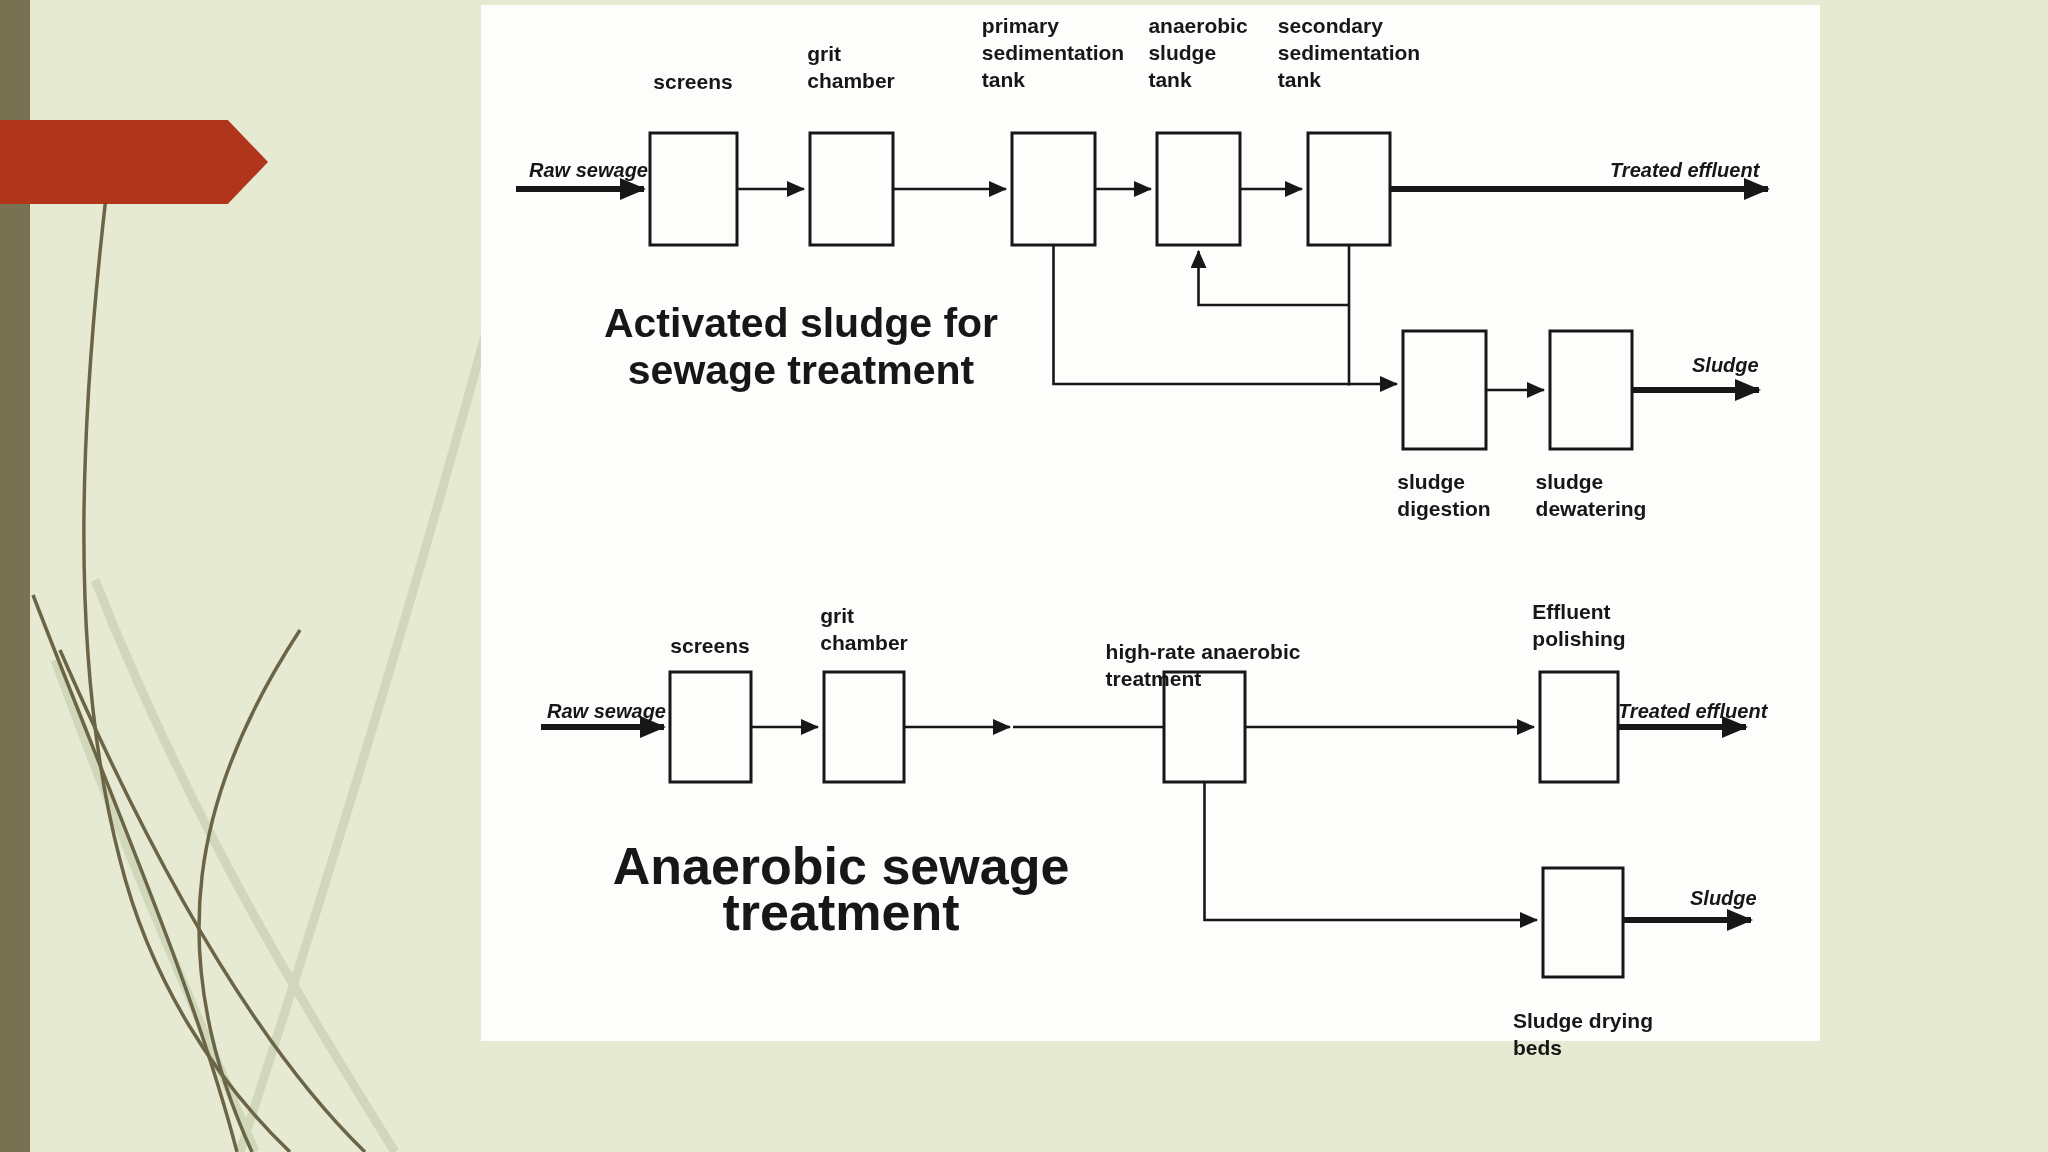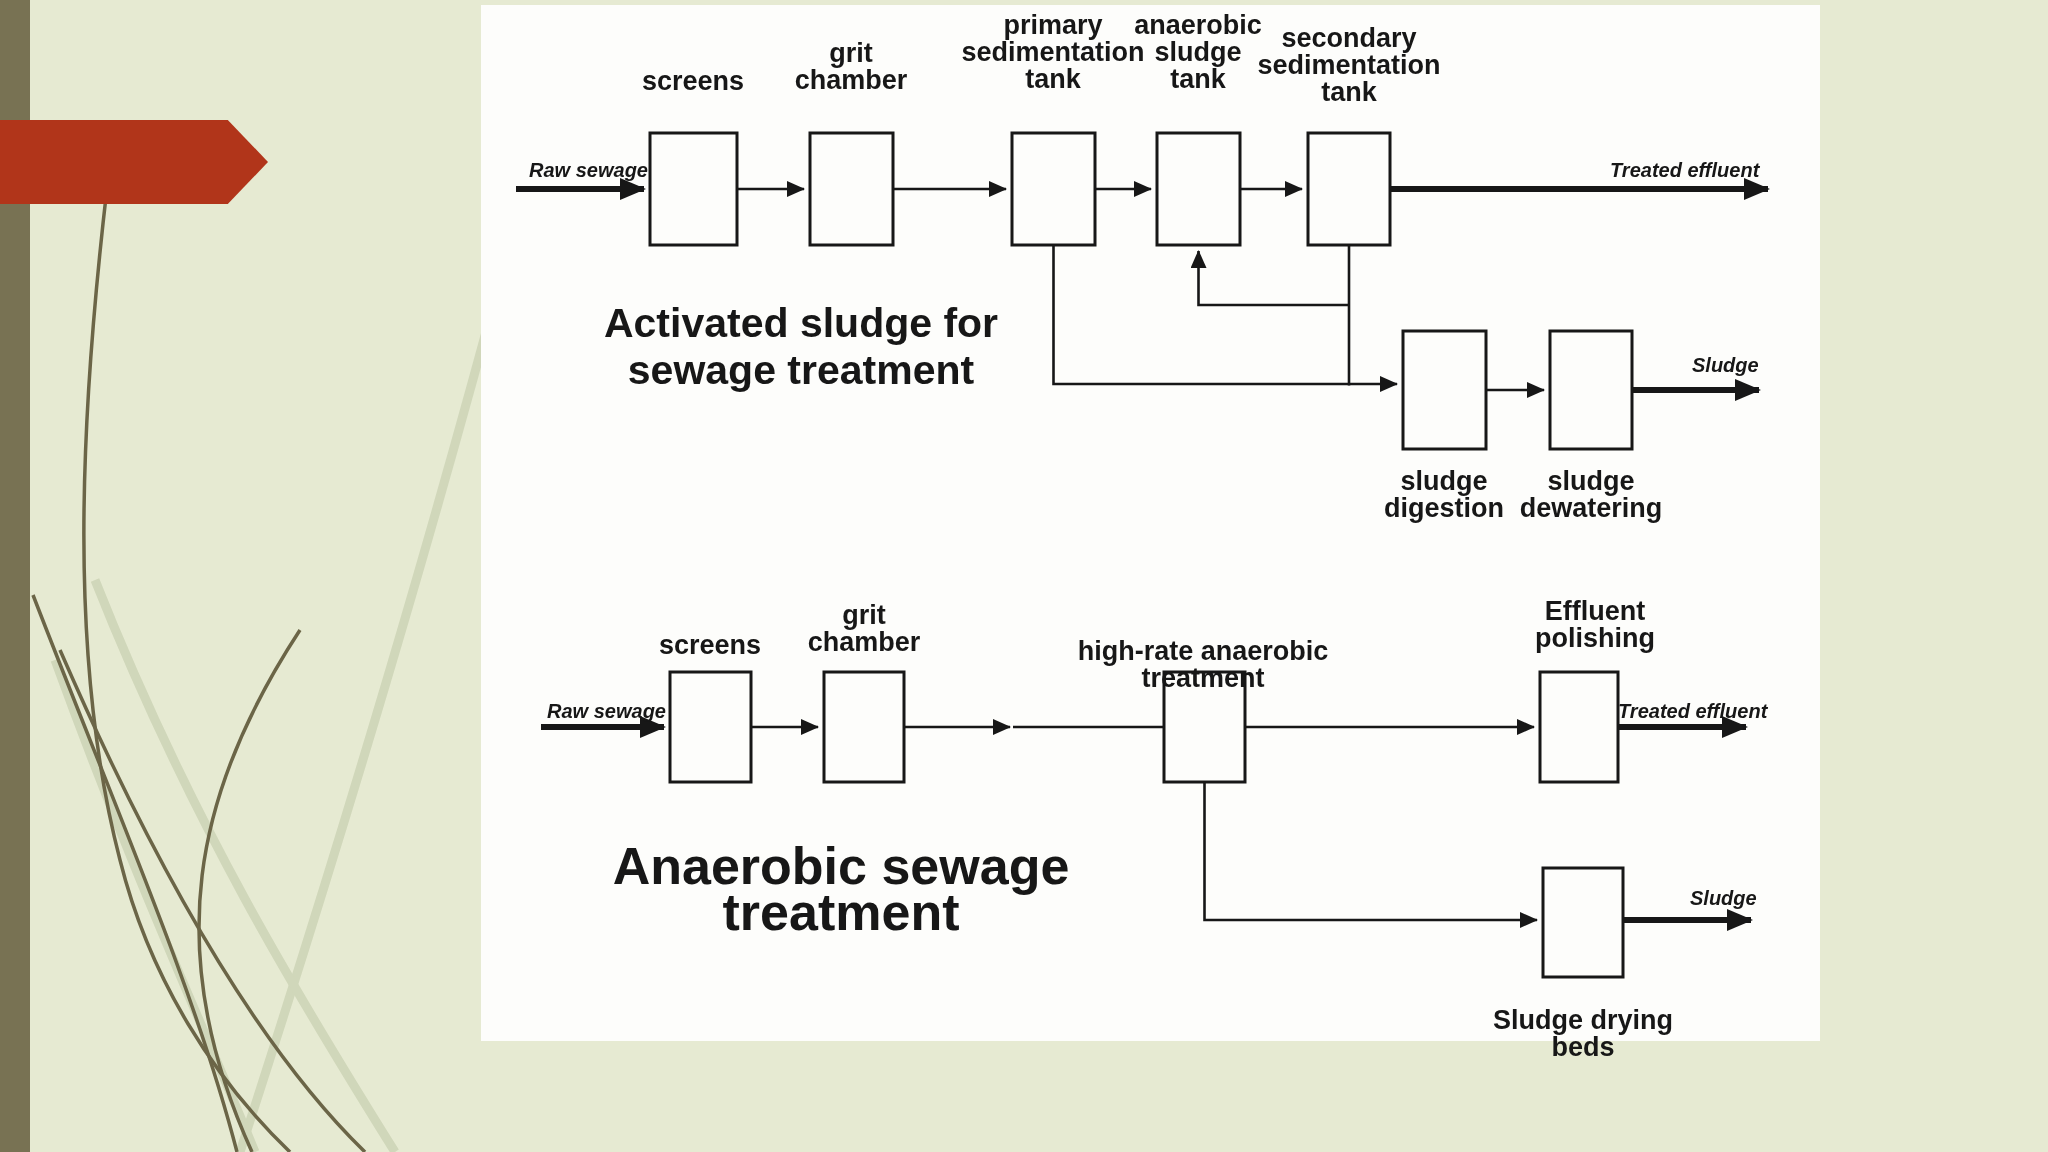--- a/index.html
+++ b/index.html
@@ -12,22 +12,22 @@
          font-family:"Liberation Sans","DejaVu Sans",sans-serif;color:var(--ink);}
   .decor-svg{position:absolute;left:0;top:0;width:2048px;height:1152px;}
   .stripe{position:absolute;left:0;top:0;width:30px;height:1152px;background:var(--stripe-olive);}
   .red-arrow{position:absolute;left:0;top:120px;width:268px;height:84px;background:var(--accent-red);
              clip-path:polygon(0 0,85% 0,100% 50%,85% 100%,0 100%);}
   .panel{position:absolute;left:481px;top:5px;width:1339px;height:1036px;background:var(--panel-bg);}
   .diagram-svg{position:absolute;left:0;top:0;width:2048px;height:1152px;}
   .diagram-svg rect{fill:var(--panel-bg);stroke:var(--ink);stroke-width:3;}
   .flow{stroke:var(--ink);stroke-width:2.6;fill:none;}
   .flow-thick{stroke:var(--ink);stroke-width:6;fill:none;}
-  .lbl{position:absolute;transform:translateX(-50%);text-align:center;
-       font-weight:bold;font-size:27px;line-height:27px;white-space:pre-line;}
+  .lbl{position:absolute;transform:translateX(-50%);
+       font-weight:bold;font-size:21px;line-height:27px;white-space:pre-line;}
   .io{position:absolute;font-weight:bold;font-style:italic;font-size:20px;line-height:28px;white-space:nowrap;}
   .sec-title{position:absolute;transform:translateX(-50%);text-align:center;
        font-weight:bold;font-size:41px;line-height:47px;white-space:pre-line;margin-left:19px;}
   .caption{position:absolute;left:451px;top:1066px;width:1404px;text-align:center;
        font-family:"Liberation Serif","DejaVu Serif",serif;font-size:32px;color:#141414;}
 </style>
 </head>
 <body>
 
 <div class="slide">
@@ -98,41 +98,41 @@
 
   <div class="lbl" style="left:693px;top:68px;">screens</div>
   <div class="lbl" style="left:851px;top:40px;">grit
 chamber</div>
   <div class="lbl" style="left:1053px;top:12px;">primary
 sedimentation
 tank</div>
   <div class="lbl" style="left:1198px;top:12px;">anaerobic
 sludge
 tank</div>
-  <div class="lbl" style="left:1349px;top:12px;margin-top:13px;">secondary
+  <div class="lbl" style="left:1349px;top:12px;">secondary
 sedimentation
 tank</div>
   <div class="lbl" style="left:1444px;top:468px;">sludge
 digestion</div>
   <div class="lbl" style="left:1591px;top:468px;">sludge
 dewatering</div>
 
   <div class="io" style="right:1400px;top:156px;">Raw sewage</div>
   <div class="io" style="left:1610px;top:156px;">Treated effluent</div>
   <div class="io" style="left:1692px;top:351px;">Sludge</div>
 
   <div class="sec-title" style="left:782px;top:300px;">Activated sludge for
 sewage treatment</div>
 
   <div class="lbl" style="left:710px;top:632px;">screens</div>
   <div class="lbl" style="left:864px;top:602px;">grit
 chamber</div>
   <div class="lbl" style="left:1203px;top:638px;">high-rate anaerobic
 treatment</div>
-  <div class="lbl" style="left:1579px;top:598px;margin-left:16px;">Effluent
+  <div class="lbl" style="left:1579px;top:598px;">Effluent
 polishing</div>
   <div class="lbl" style="left:1583px;top:988px;margin-top:19px;">Sludge drying
 beds</div>
 
   <div class="io" style="right:1382px;top:697px;">Raw sewage</div>
   <div class="io" style="left:1618px;top:697px;">Treated effluent</div>
   <div class="io" style="left:1690px;top:884px;">Sludge</div>
 
   <div class="sec-title" style="left:822px;top:843px;font-size:52px;line-height:46px;">Anaerobic sewage
 treatment</div>

